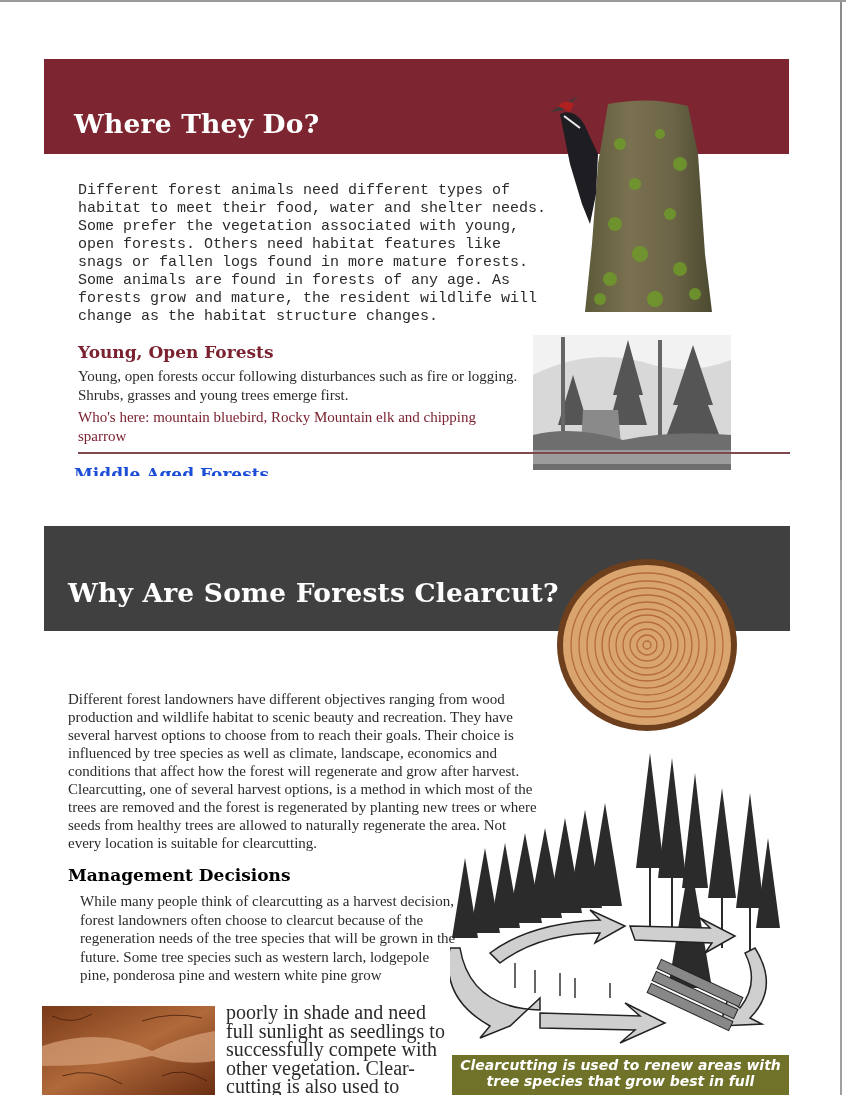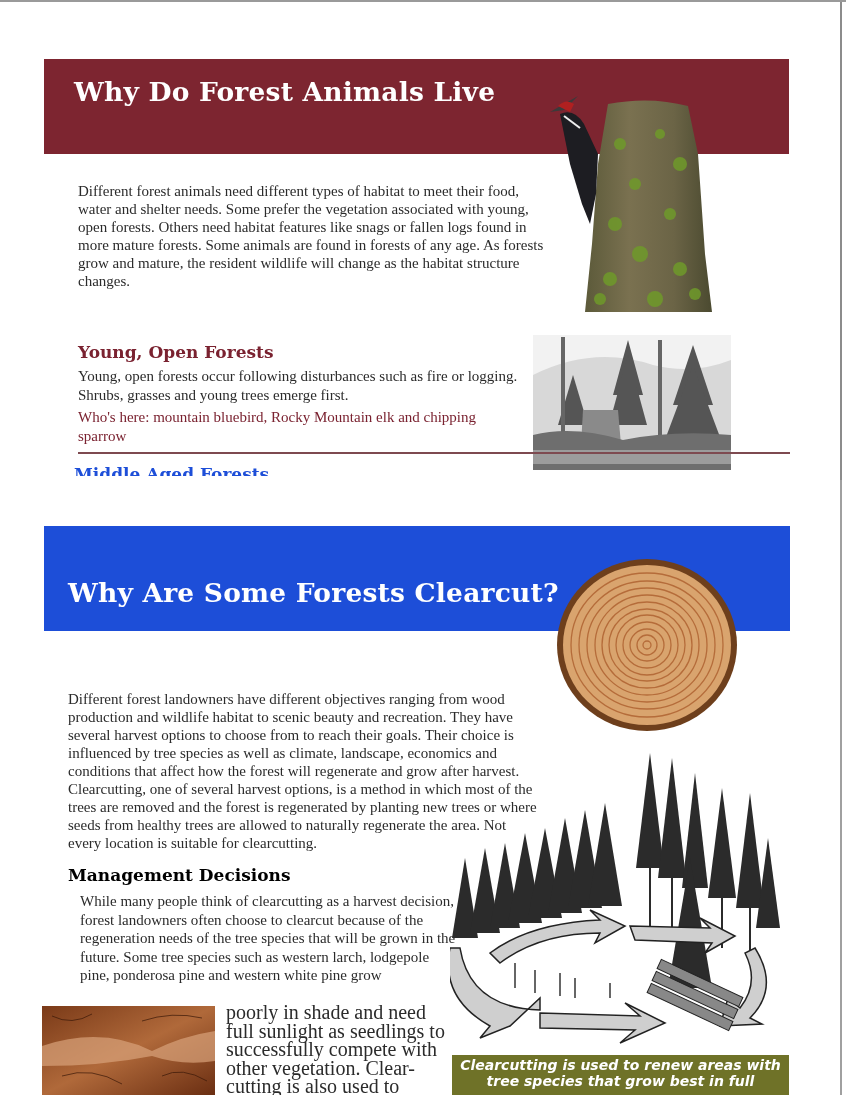--- a/index.html
+++ b/index.html
@@ -11,26 +11,26 @@
   }
   .page { position:absolute; left:0; width:846px; background:#fff; }
   .page-top { top:0; height:478px; border-top:2px solid #9a9a9a; }
   .page-top .edge { position:absolute; right:4px; top:0; width:2px; height:478px; background:#8c8c8c; }
   .page-bottom { top:480px; height:615px; }
   .page-bottom .edge { position:absolute; right:4px; top:0; width:2px; height:615px; background:#a0a0a0; }
 
   .banner { position:absolute; color:#fff; font-family:"DejaVu Serif", serif; font-weight:bold; }
   .banner-maroon { left:44px; top:57px; width:745px; height:95px; background:#7d2530; }
   .banner-maroon .title { position:absolute; left:30px; top:17px; font-size:26.5px; line-height:32px; letter-spacing:0.2px; }
-  .banner-olive { left:44px; top:46px; width:746px; height:105px; background:#1d4ed8; }
+  .banner-olive { left:44px; top:46px; width:746px; height:105px; background:#404040; }
   .banner-olive .title { position:absolute; left:24px; top:51px; font-size:26.5px; line-height:32px; letter-spacing:0.2px; }
 
   .body-text { position:absolute; font-size:14px; line-height:17.5px; color:#2b2b2b; font-family:"Liberation Serif","DejaVu Serif",serif; }
 
-  .intro-1 { left:78px; top:180px; width:470px; font-size:15px; line-height:18px; }
+  .intro-1 { left:78px; top:180px; width:470px; font-size:15px; line-height:18px;font-family:Liberation Mono, monospace; }
 
   .sub-heading { position:absolute; font-weight:bold; font-family:"DejaVu Serif", serif; font-size:17px; }
   .h-young { left:78px; top:340px; color:#7a2230; }
   .young-body { left:78px; top:365px; width:440px; font-size:15px; line-height:19px; }
   .who-here { left:78px; top:406px; width:440px; font-size:15px; line-height:19px; color:#7a2230; }
   .divider { position:absolute; left:78px; top:450px; width:712px; height:2px; background:#7e4a50; }
   .h-middle { left:74px; top:462px; color:#1d4ed8; height:12px; overflow:hidden; }
 
   
   .img { position:absolute; overflow:hidden; }
@@ -51,21 +51,22 @@
     font-size:14px; line-height:16px; text-align:center; padding-top:2px; }
 </style>
 </head>
 <body>
 
 <div class="page page-top">
   <div class="edge"></div>
 
   <div class="banner banner-maroon">
     <div class="title">
-      <span>Why Do Forest Animals Live</span><br>
+      <br>
+      <span>Where They Do?</span>
     </div>
   </div>
 
   <div class="img woodpecker-stump">
     <svg width="185" height="220" viewBox="0 0 185 220">
       <defs>
         <linearGradient id="bark" x1="0" x2="1">
           <stop offset="0" stop-color="#5c5a3a"></stop>
           <stop offset="0.35" stop-color="#7a7150"></stop>
           <stop offset="0.7" stop-color="#6b6446"></stop>

